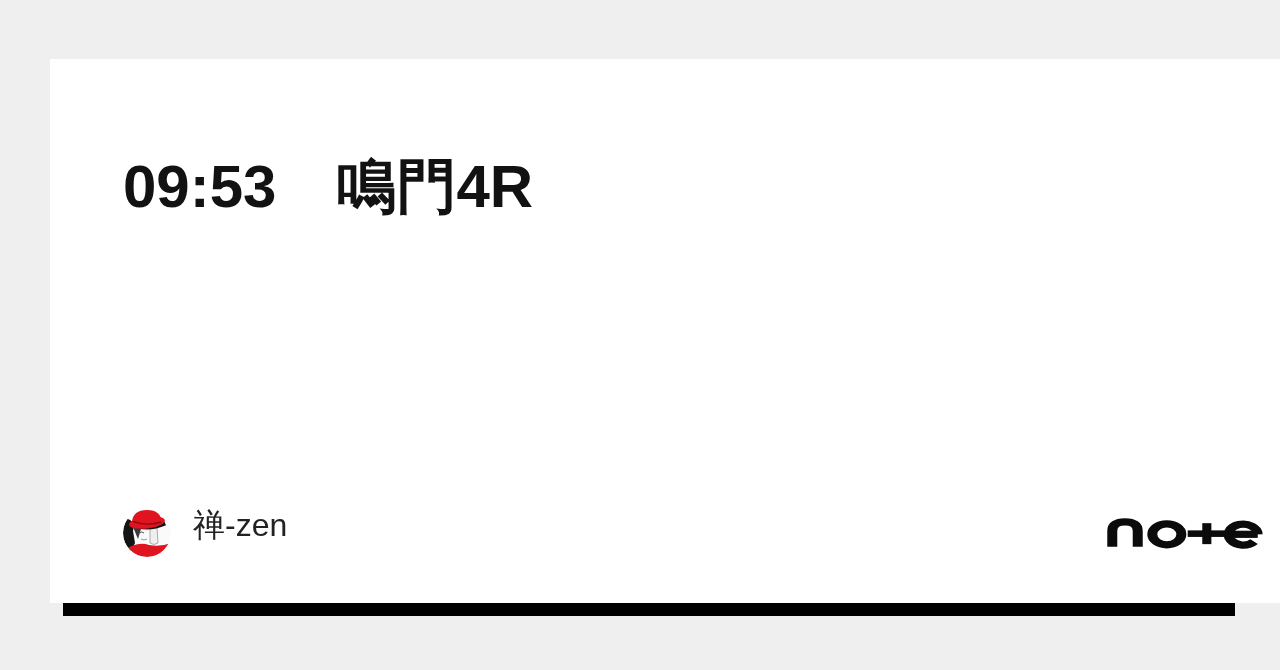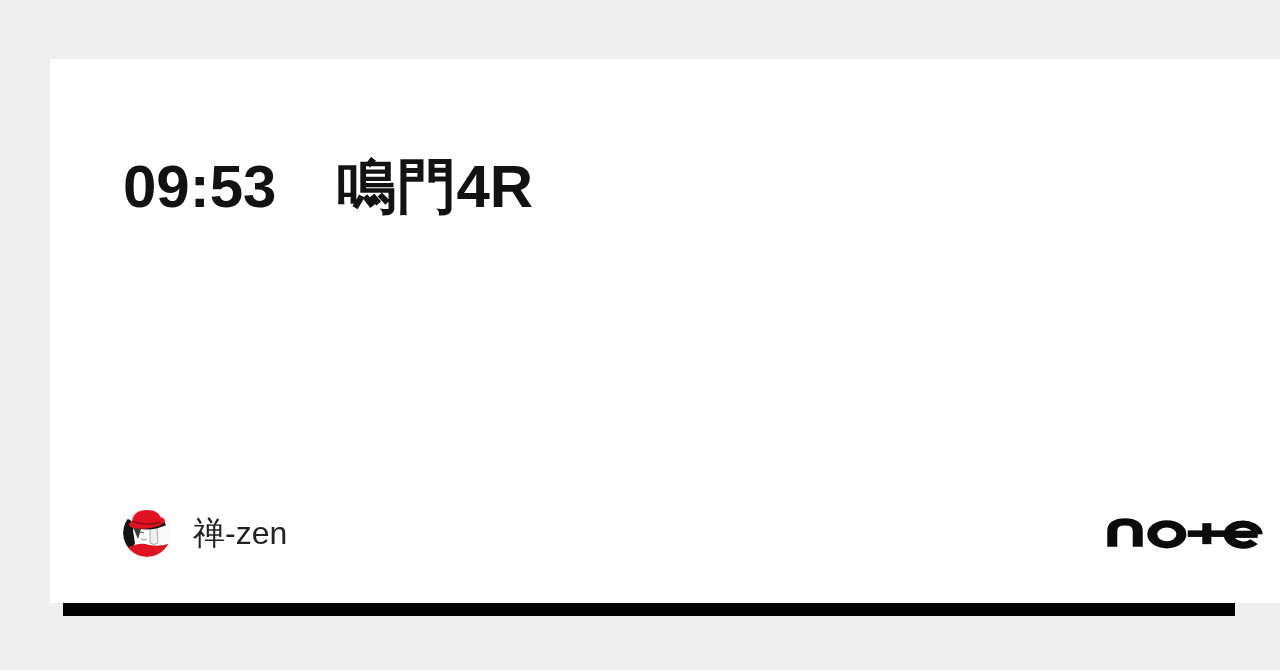--- a/index.html
+++ b/index.html
@@ -21,21 +21,21 @@
     font-size:60px;font-weight:700;color:#121212;
     line-height:1.2;letter-spacing:0;
     white-space:pre-wrap;
   }
   .footer{
     position:absolute;left:0;right:0;bottom:46px;height:48px;
     display:flex;align-items:center;justify-content:space-between;
     padding:0 49px 0 73px;
   }
   .author{
-    display:flex;align-items:center;gap:22px;
+    display:flex;align-items:flex-start;gap:22px;
   }
   .avatar{
     width:48px;height:48px;border-radius:50%;overflow:hidden;
     flex:0 0 auto;display:block;
   }
   .author-name{
     font-size:32px;font-weight:400;color:#222222;line-height:1;
     white-space:nowrap;
   }
   .note-logo{

